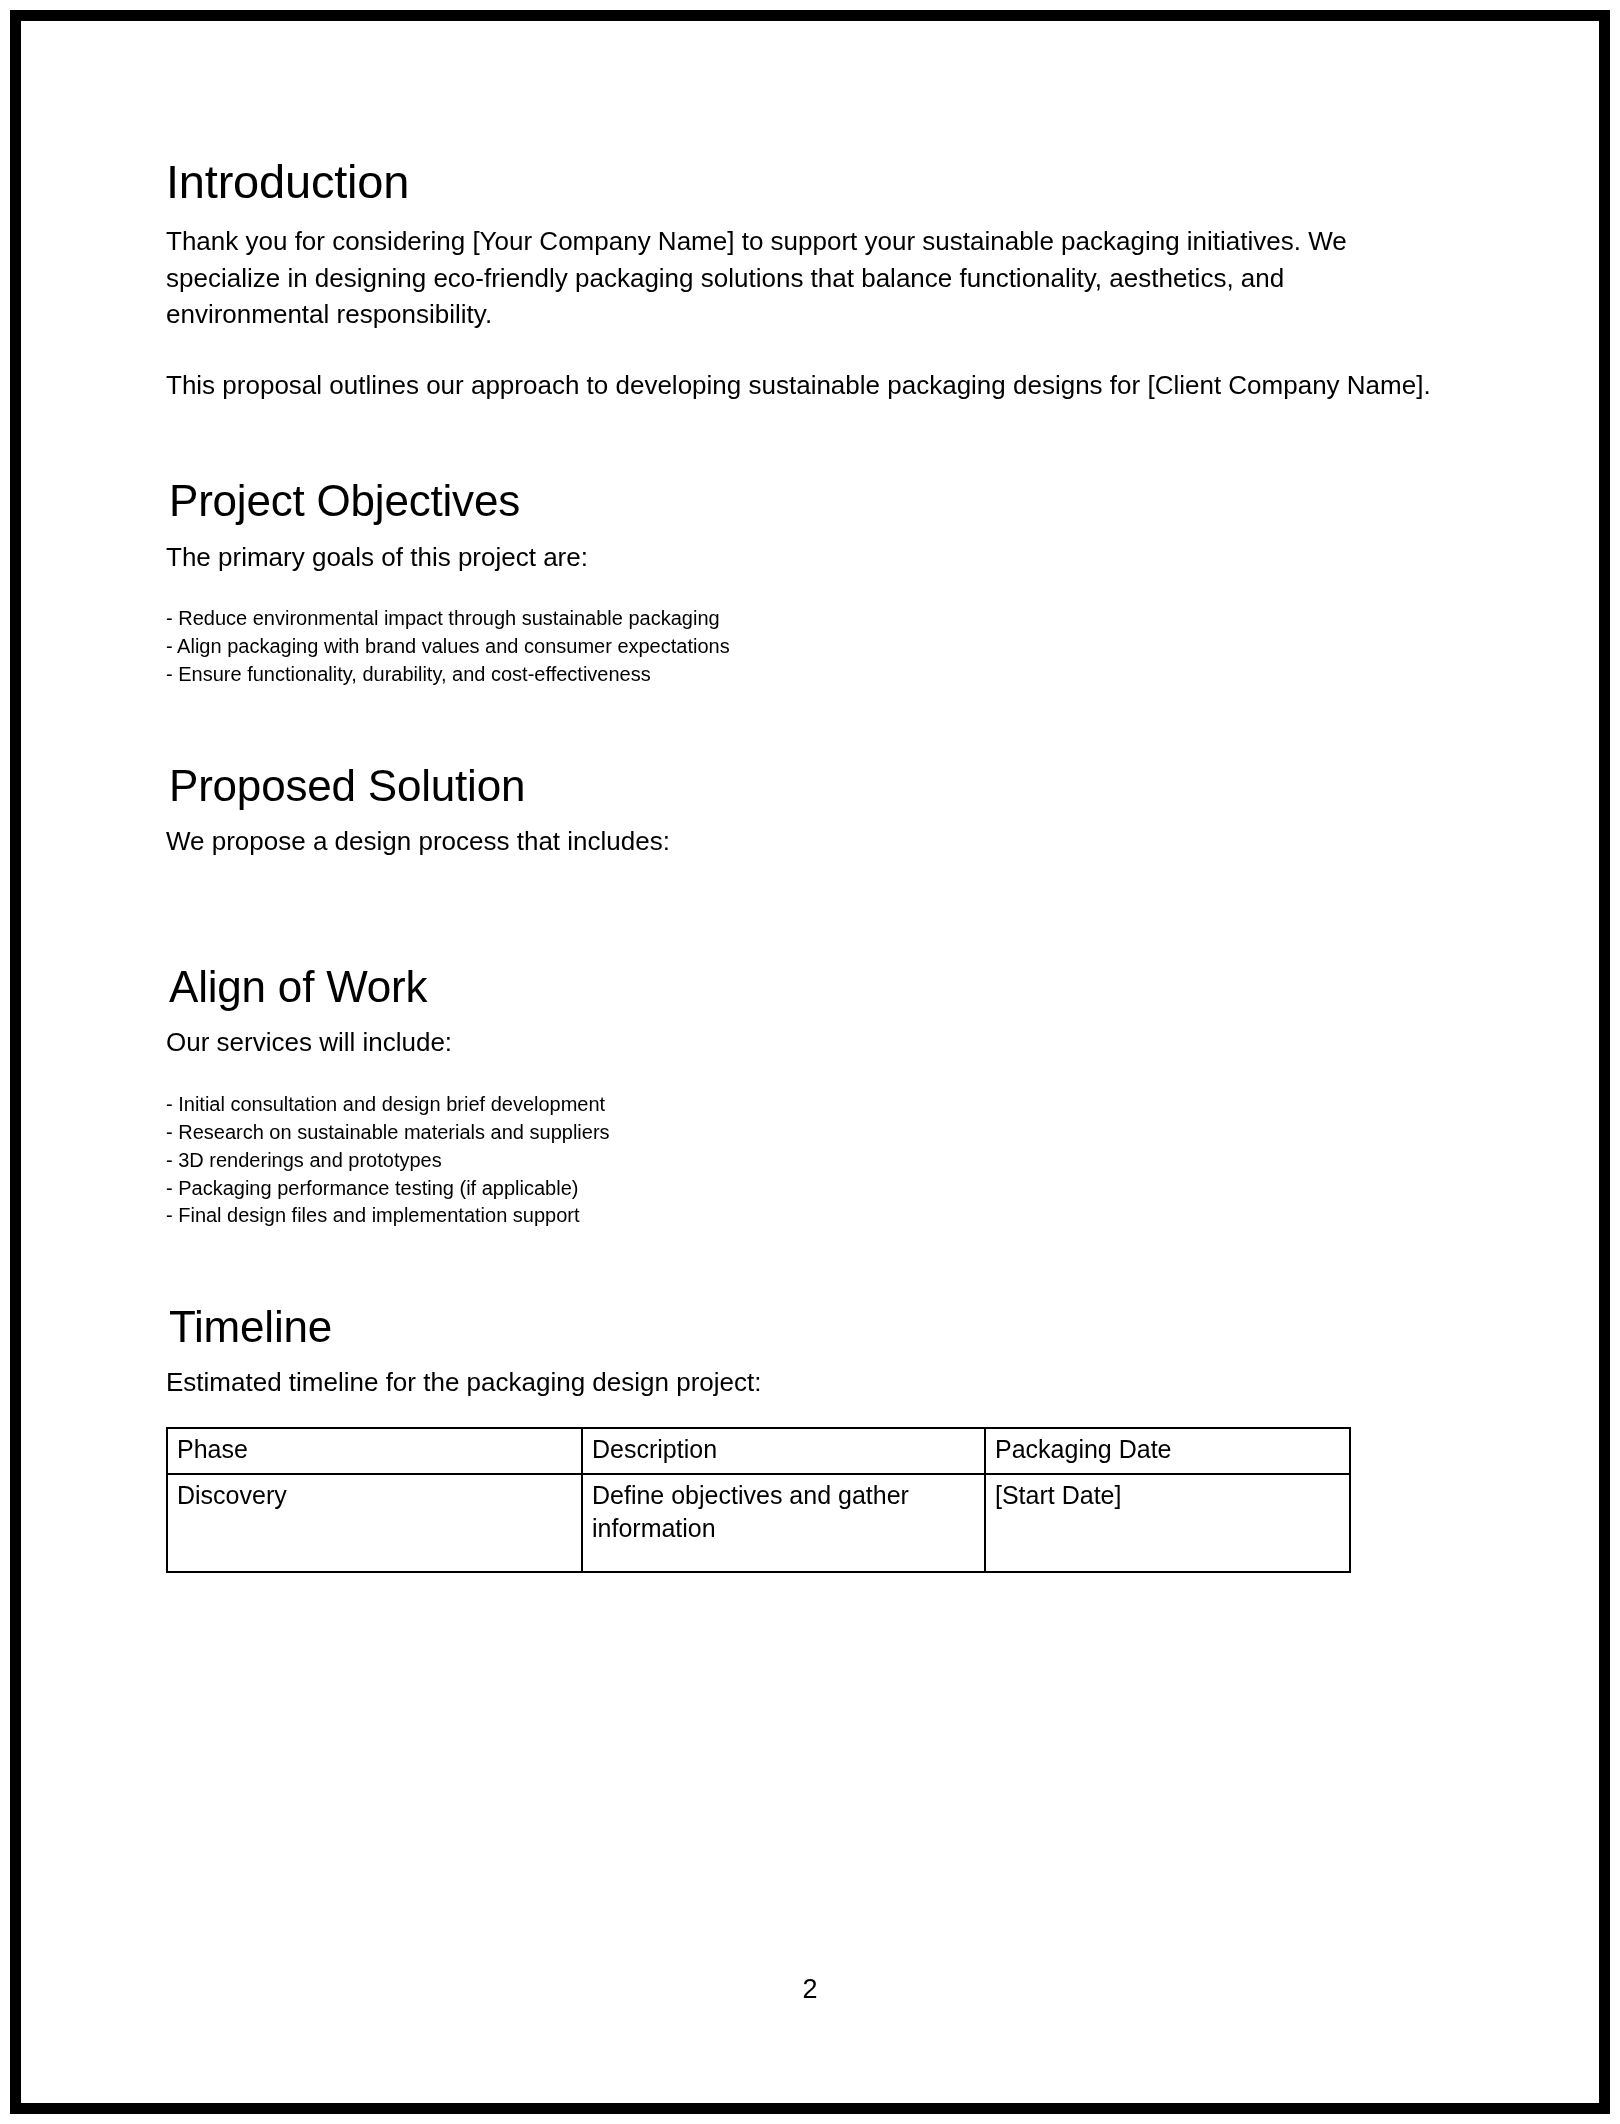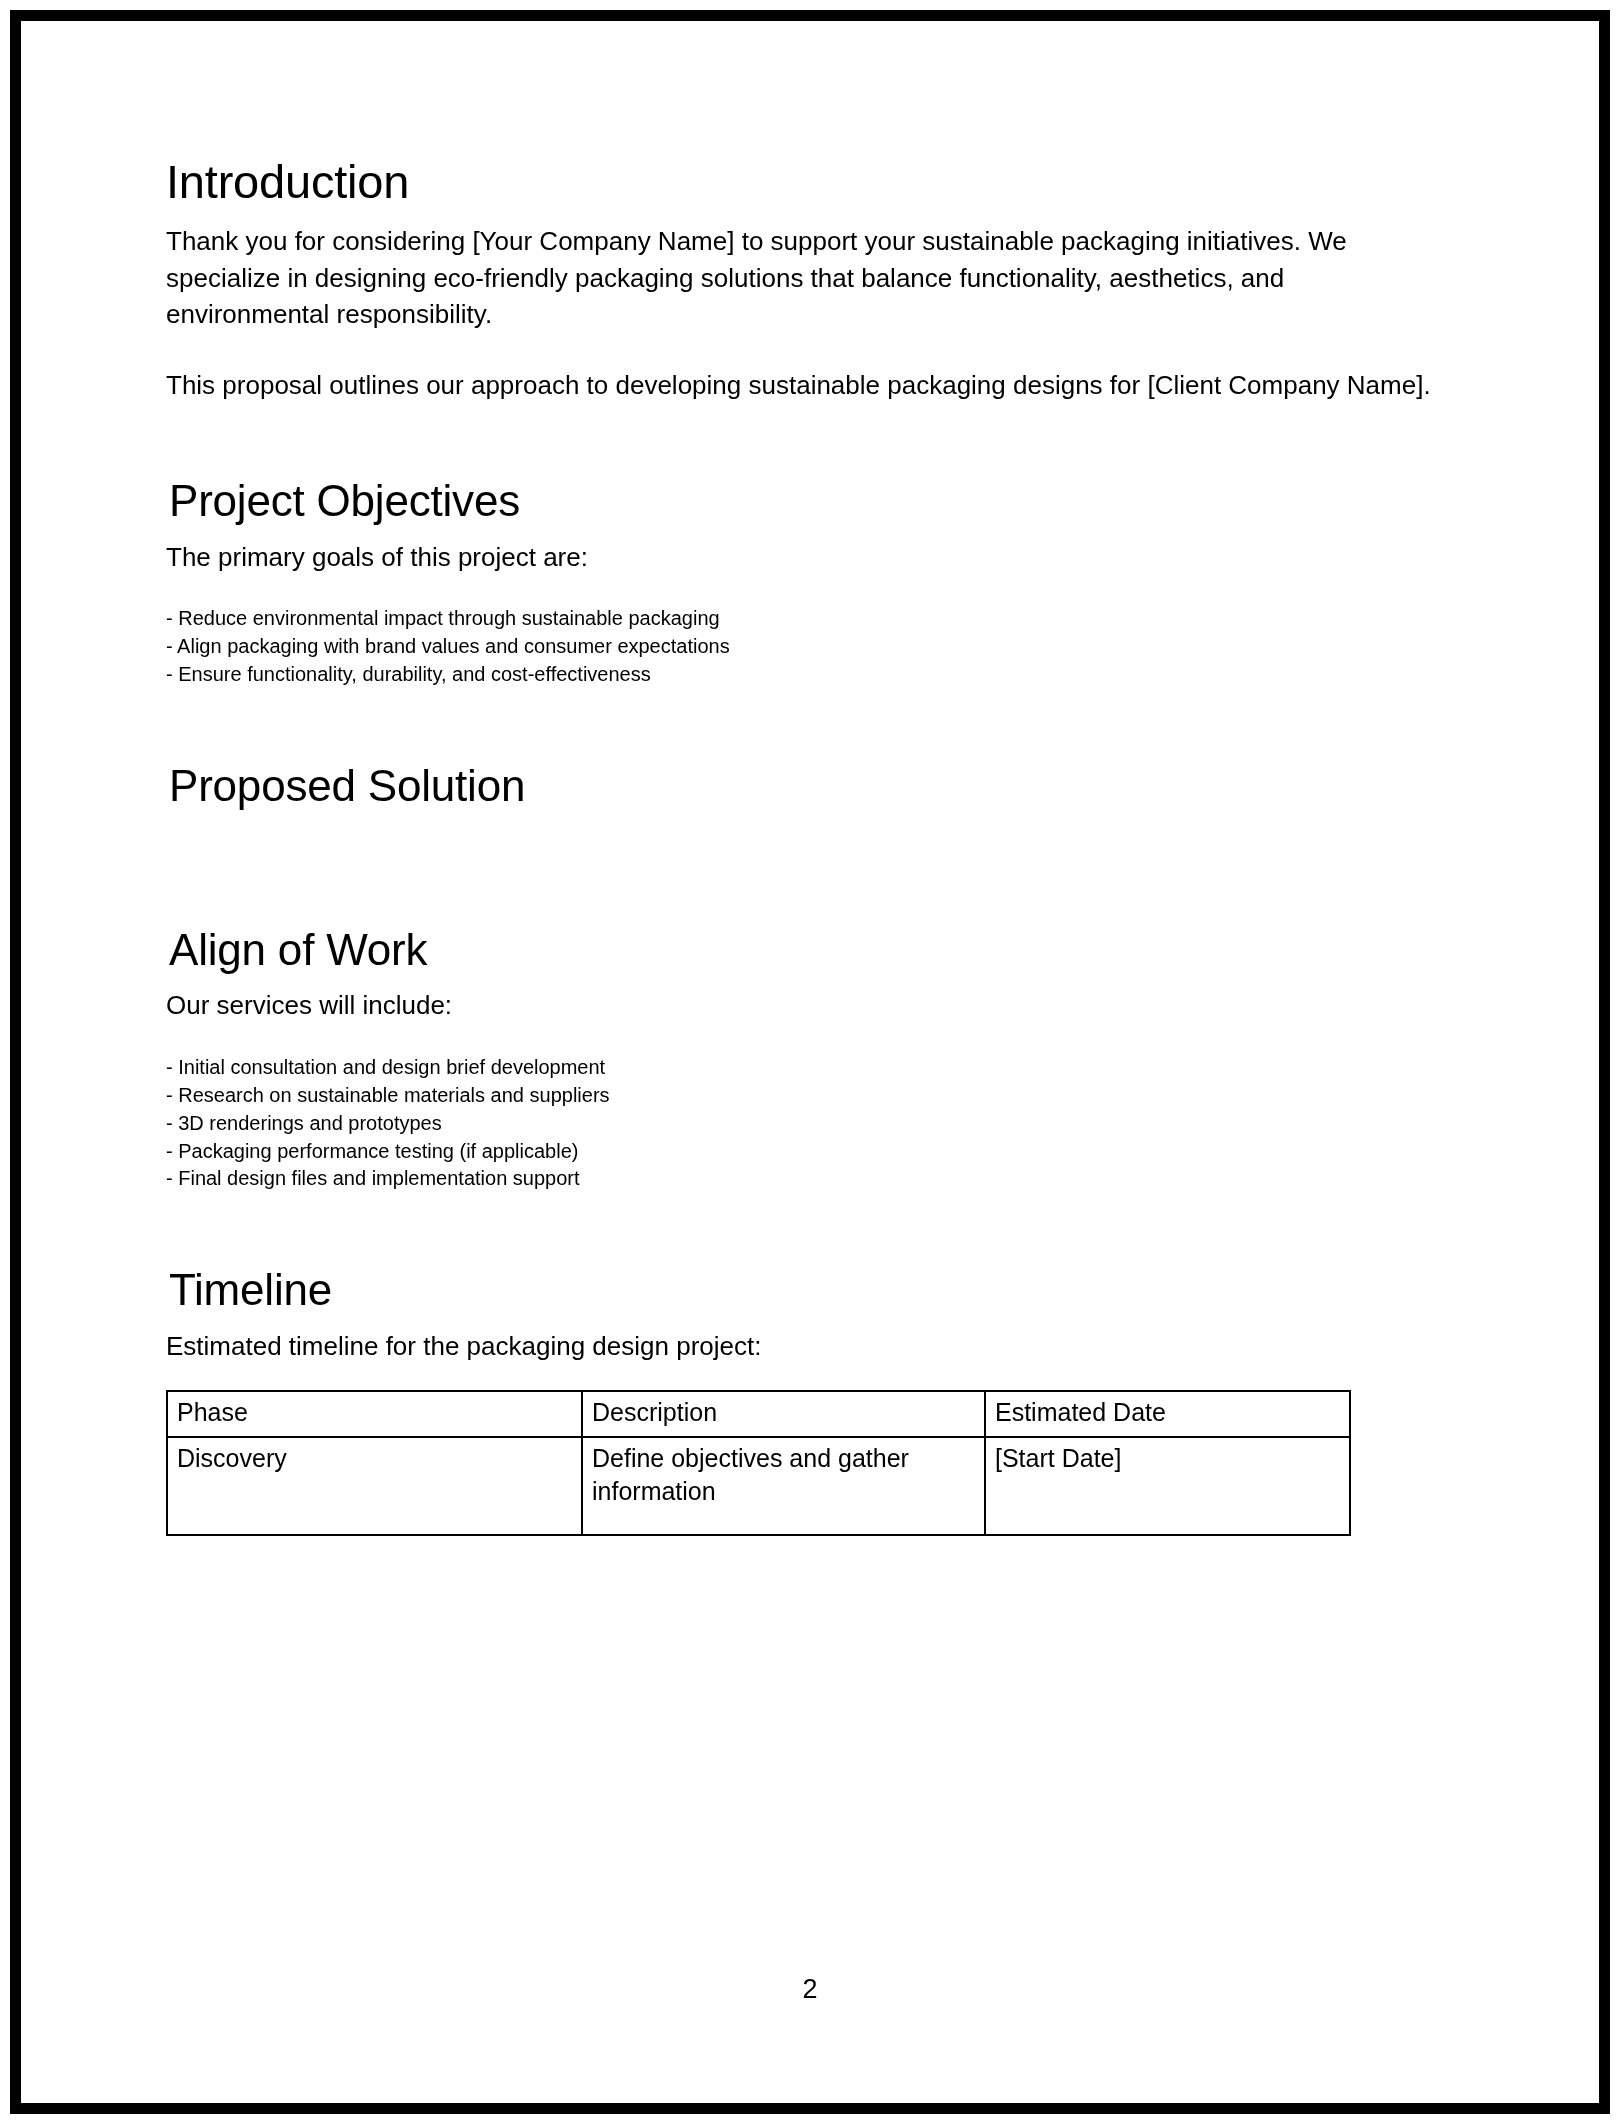--- a/index.html
+++ b/index.html
@@ -158,20 +158,21 @@
           <li>- Align packaging with brand values and consumer expectations</li>
           <li>- Ensure functionality, durability, and cost-effectiveness</li>
         </ul>
       </div>
 
       <div class="space-before-h2"></div>
 
       <div class="section">
         <h2 class="doc-h2">Proposed Solution</h2>
 
+        <p class="doc-p">We propose a design process that includes:</p>
 
         <div class="space-intro-to-list"></div>
 
       </div>
 
       <div class="space-before-h2"></div>
 
       <div class="section">
         <h2 class="doc-h2">Align of Work</h2>
 
@@ -193,21 +194,21 @@
       <div class="section">
         <h2 class="doc-h2">Timeline</h2>
 
         <p class="doc-p">Estimated timeline for the packaging design project:</p>
 
         <table class="timeline-table">
           <thead>
             <tr>
               <th class="col-phase">Phase</th>
               <th class="col-desc">Description</th>
-              <th class="col-date">Estimated Date</th>
+              <th class="col-date">Packaging Date</th>
             </tr>
           </thead>
           <tbody>
             <tr>
               <td class="col-phase tall-cell">Discovery</td>
               <td class="col-desc tall-cell">Define objectives and gather information</td>
               <td class="col-date tall-cell">[Start Date]</td>
             </tr>
           </tbody>
         </table>

